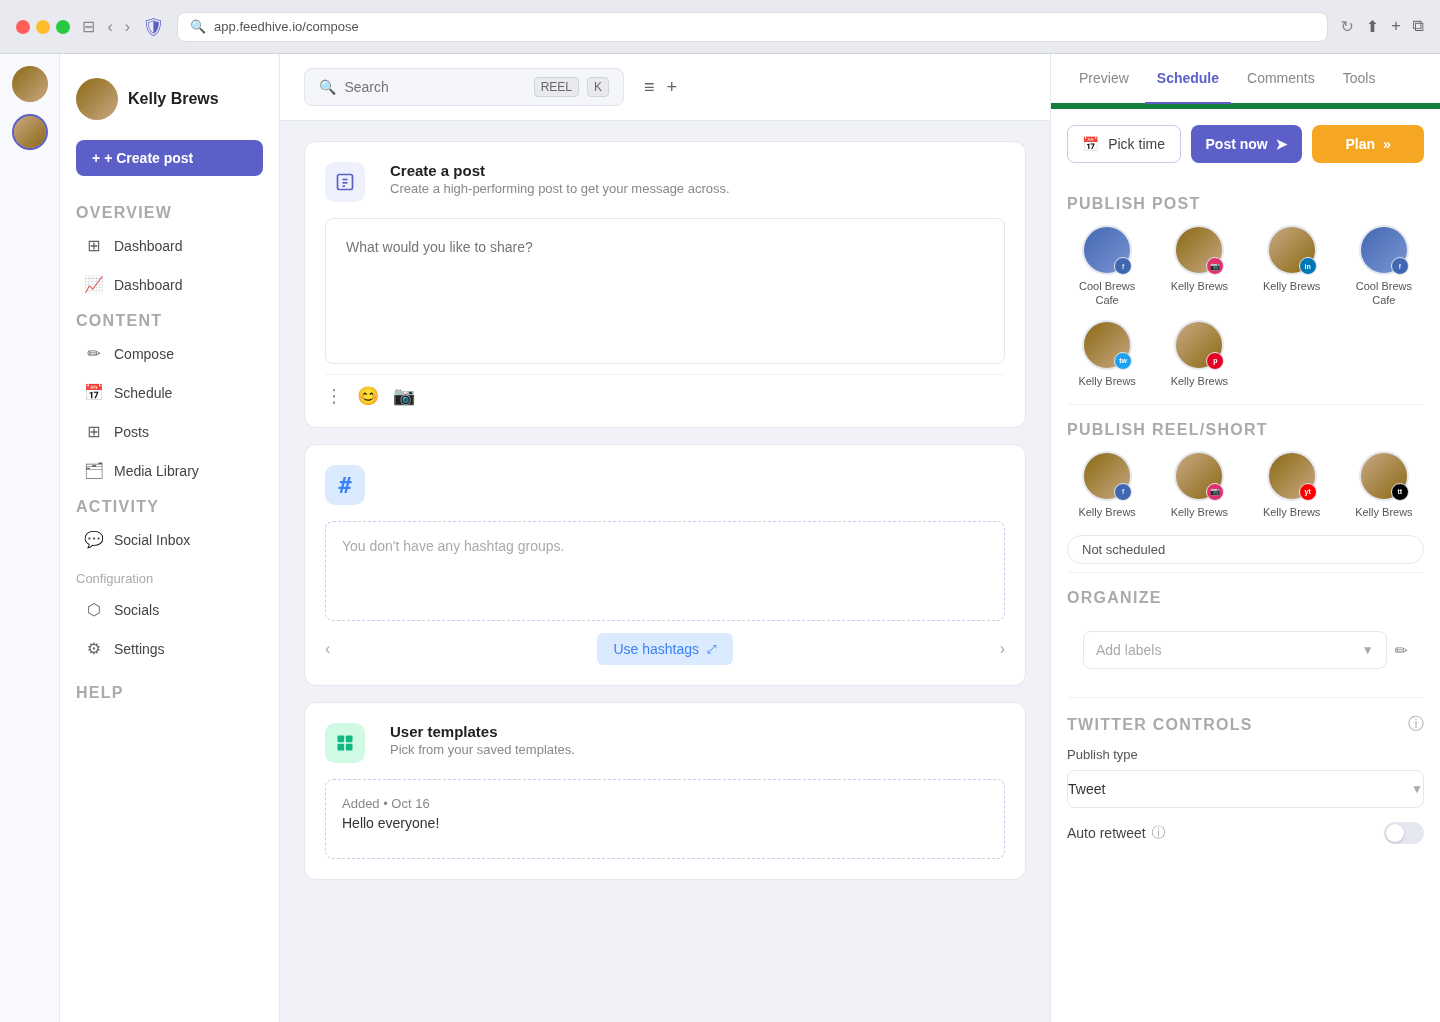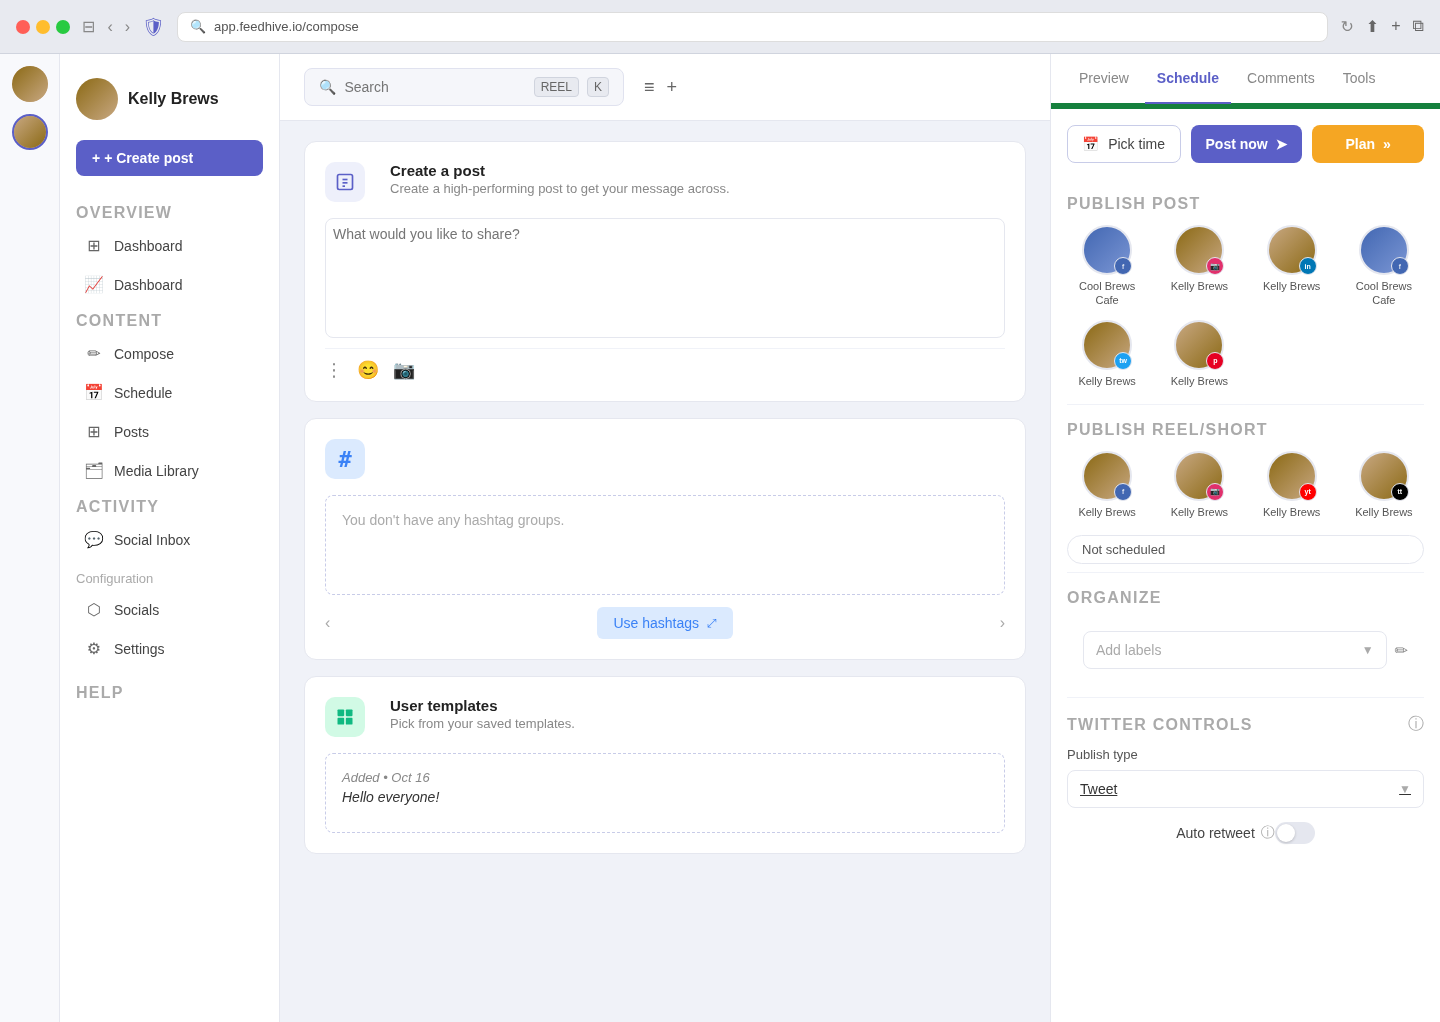--- a/index.html
+++ b/index.html
@@ -126,21 +126,21 @@
     .card-icon.blue { background: #dbeafe; color: #3b82f6; }
     .card-icon.teal { background: #d1fae5; color: #10b981; }
     .card-title { font-size: 15px; font-weight: 600; color: #222; }
     .card-subtitle { font-size: 13px; color: #888; margin-top: 2px; }
 
     .post-textarea {
       width: 100%; border: none; resize: none; font-size: 14px; color: #888;
       outline: none; min-height: 100px; font-family: inherit; background: transparent;
     }
     .textarea-wrapper {
-      border: 1px solid #e5e7ef; border-radius: 8px; padding: 7px;
+      border: 1px solid #e5e7ef; border-radius: 8px; padding: 20px;
       min-height: 120px;
     }
     .post-actions {
       display: flex; gap: 14px; margin-top: 10px; padding-top: 10px;
       border-top: 1px solid #f0f2f8;
     }
     .post-action-icon { font-size: 18px; color: #888; cursor: pointer; }
 
     .hashtag-empty {
       border: 1.5px dashed #c8cce8; border-radius: 8px; padding: 16px;
@@ -153,21 +153,20 @@
     .nav-arrow { color: #aaa; cursor: pointer; font-size: 16px; }
     .use-hashtags-btn {
       background: #dbeafe; color: #3b82f6; border: none; border-radius: 6px;
       padding: 8px 16px; font-size: 14px; font-weight: 500; cursor: pointer;
       display: flex; align-items: center; gap: 8px;
     }
 
     .template-empty {
       border: 1.5px dashed #c8cce8; border-radius: 8px; padding: 16px;
       min-height: 80px;
-      font-style: italic;
     }
     .template-added {
       font-size: 13px; color: #888;
     }
     .template-text { font-size: 14px; color: #333; margin-top: 4px; }
 
     
     .right-panel {
       width: 390px; background: white; border-left: 1px solid #e5e7ef;
       display: flex; flex-direction: column; overflow-y: auto; padding: 0;
@@ -246,26 +245,26 @@
     }
     .edit-icon { color: #888; font-size: 16px; cursor: pointer; }
 
     .rp-section-twitter { padding: 16px; }
     .twitter-header {
       display: flex; align-items: center; justify-content: space-between;
       margin-bottom: 12px;
     }
     .publish-type-label { font-size: 13px; color: #555; margin-bottom: 8px; }
     .tweet-select {
-      width: 100%; border: 1px solid #e5e7ef; border-radius: 8px; padding: 10px 12px;
+      width: 100%; border: 1px solid #e5e7ef; border-radius: 8px; padding: 10px 0;
       font-size: 14px; color: #333; background: white; cursor: pointer;
-      display: flex; align-items: center; justify-content: space-between; text-decoration: underline;
+      display: flex; align-items: center; justify-content: space-between;
     }
     .auto-retweet-row {
-      display: flex; align-items: center; justify-content: center;
+      display: flex; align-items: center; justify-content: space-between;
       margin-top: 14px;
     }
     .auto-retweet-label { font-size: 14px; color: #444; display: flex; align-items: center; gap: 6px; }
     .toggle {
       width: 40px; height: 22px; background: #e5e7ef; border-radius: 11px;
       position: relative; cursor: pointer;
     }
     .toggle-knob {
       width: 18px; height: 18px; background: white; border-radius: 50%;
       position: absolute; top: 2px; left: 2px; box-shadow: 0 1px 3px rgba(0,0,0,0.2);

